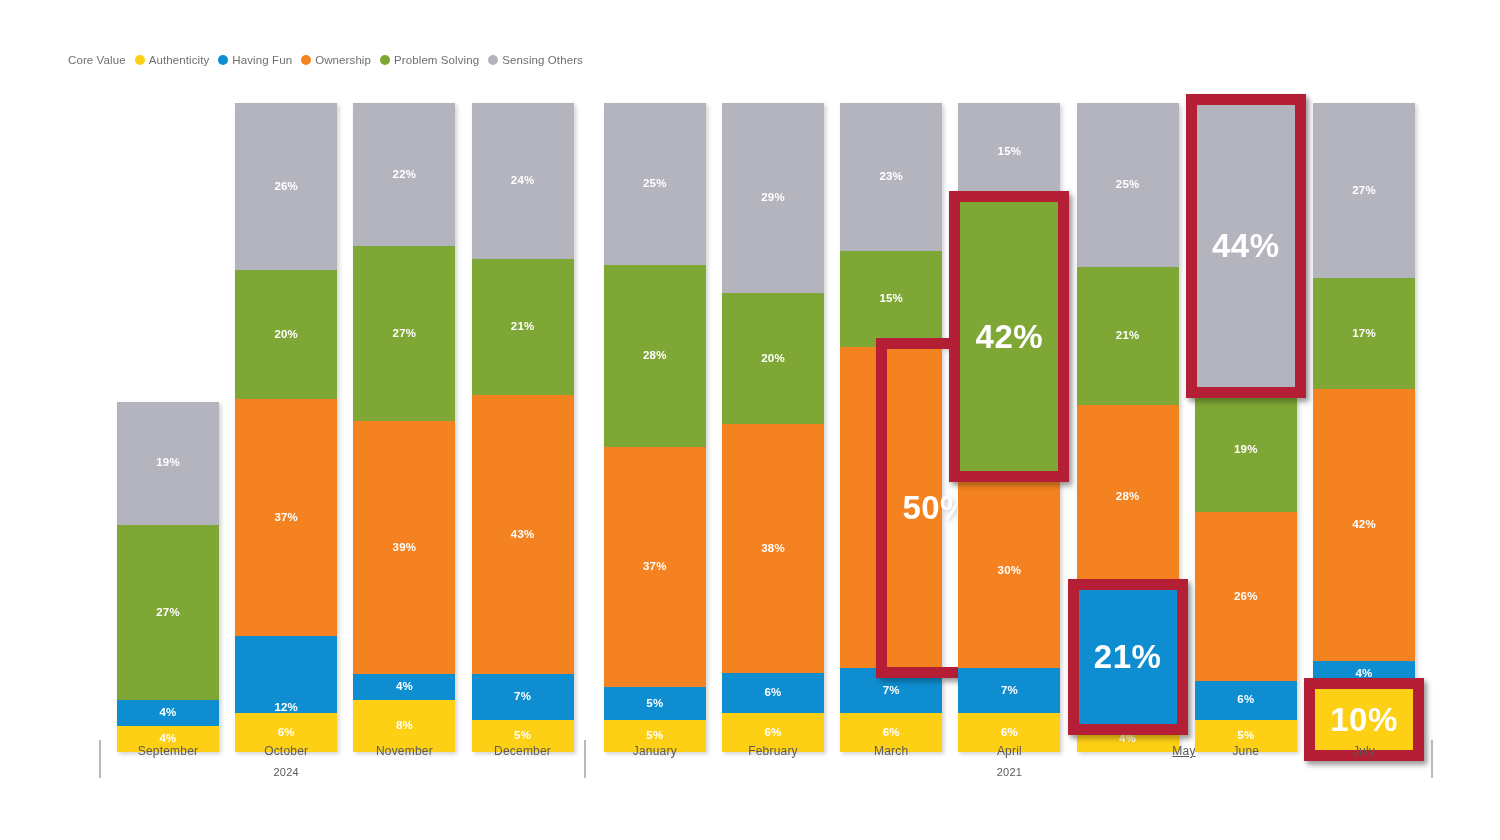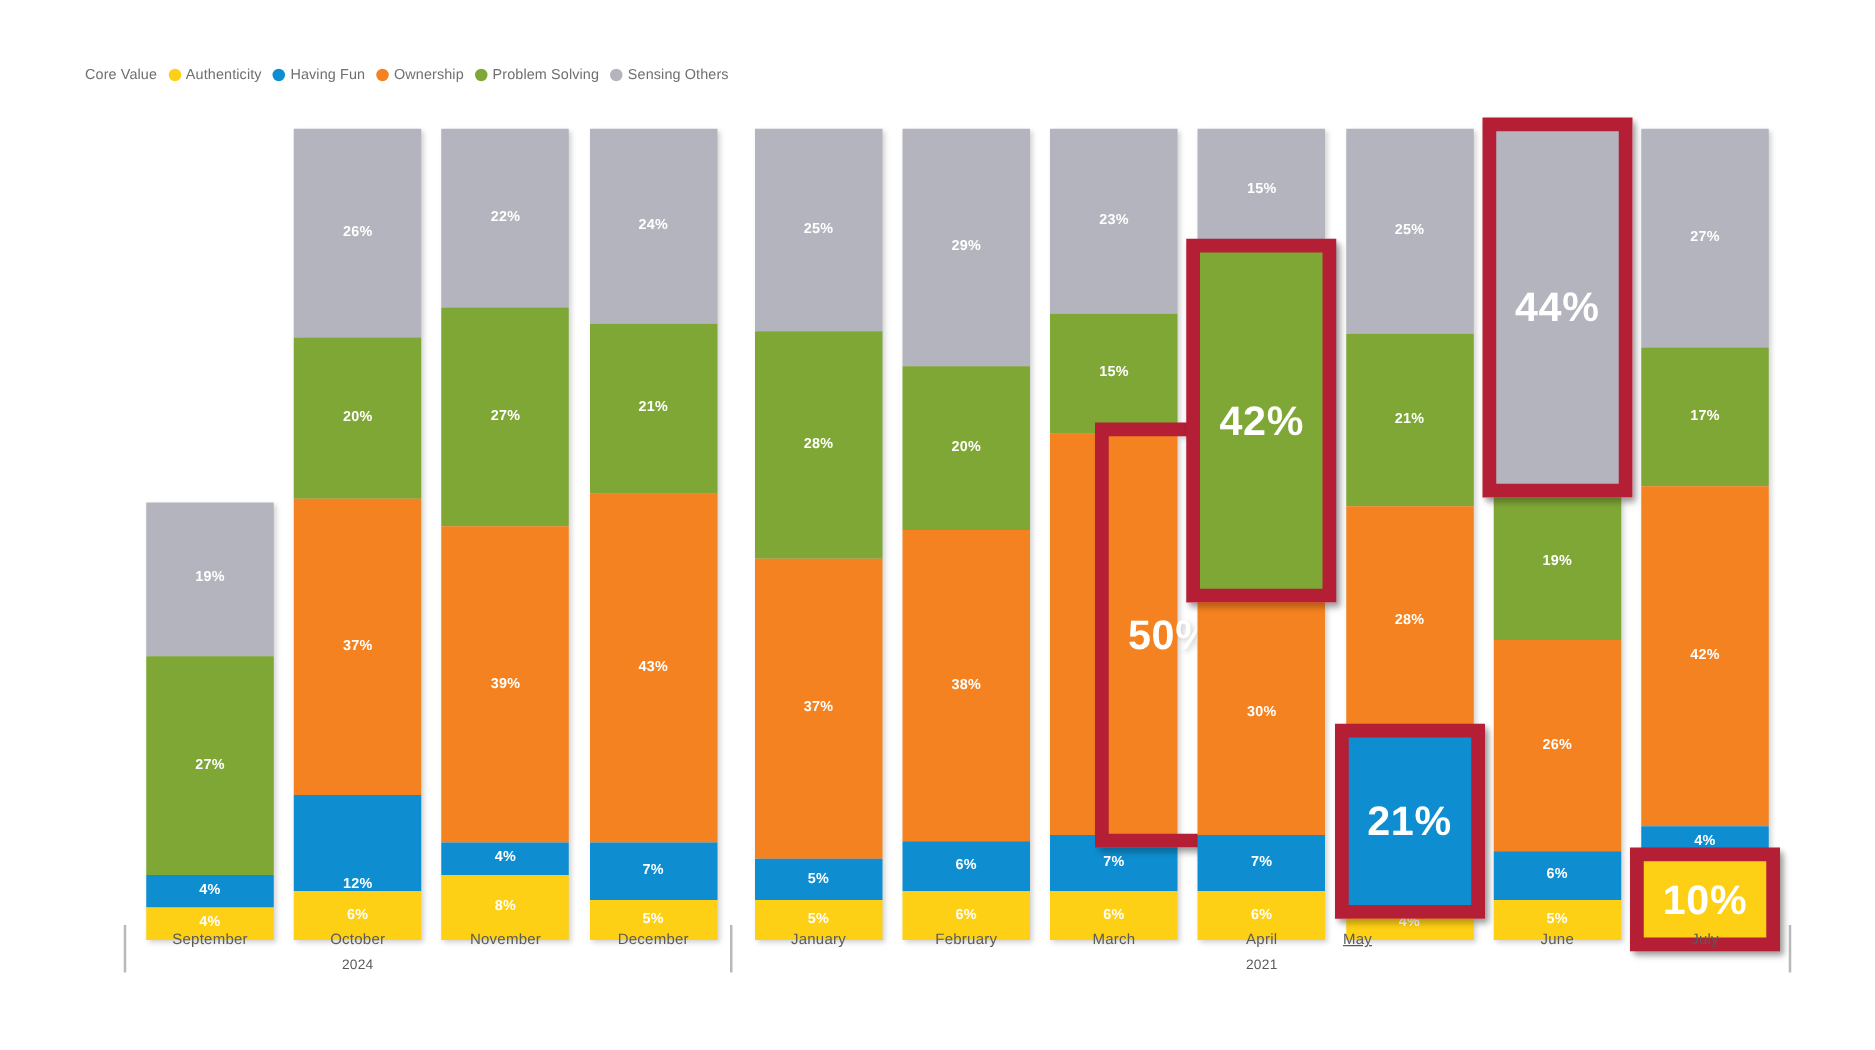--- a/index.html
+++ b/index.html
@@ -339,21 +339,21 @@
           </div>
           <div class="seg" style="height: 137.667px; background: rgb(14, 142, 208);"></div>
           <div class="hl-box" style="left: -9px; width: 120px; top: 476.111px; height: 155.667px; border-color: rgb(180, 31, 53);">
             <span class="hl-label" style="color: rgb(255, 255, 255);">21%</span>
           </div>
           <div class="seg" style="height: 26.2222px; background: rgb(253, 208, 21);">
             <span class="seg-label">4%</span>
           </div>
         </div>
       </div>
-      <div class="month-label" style="left: 1021px; text-decoration: underline;">May</div>
+      <div class="month-label" style="left: 1119px; text-decoration: underline;">May</div>
       <div class="bar-group" style="left: 1194.8px;">
         <div class="bar" style="position: relative;">
           <div class="seg" style="height: 285.56px; background: rgb(180, 180, 190);"></div>
           <div class="hl-box" style="left: -9px; width: 120px; top: -9px; height: 303.56px; border-color: rgb(180, 31, 53);">
             <span class="hl-label" style="color: rgb(255, 255, 255);">44%</span>
           </div>
           <div class="seg" style="height: 123.31px; background: rgb(127, 167, 54);">
             <span class="seg-label">19%</span>
           </div>
           <div class="seg" style="height: 168.74px; background: rgb(245, 130, 32);">

